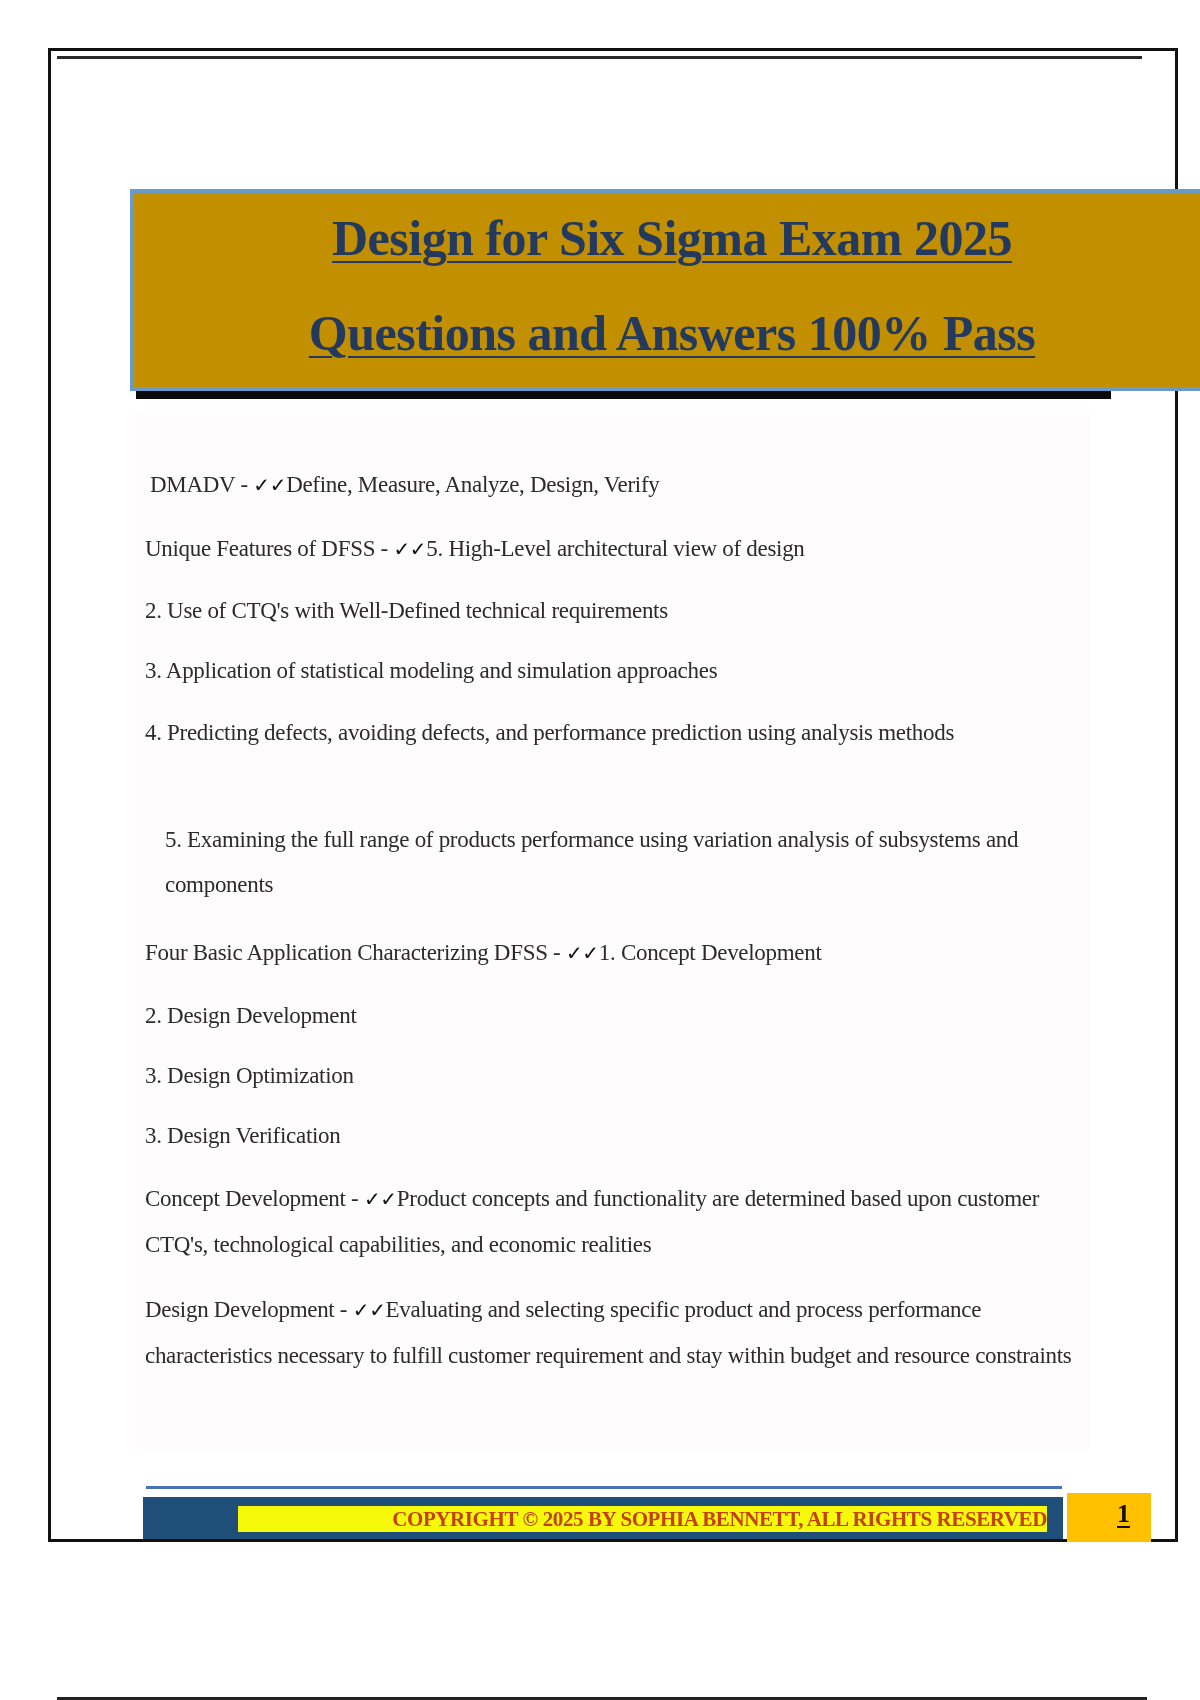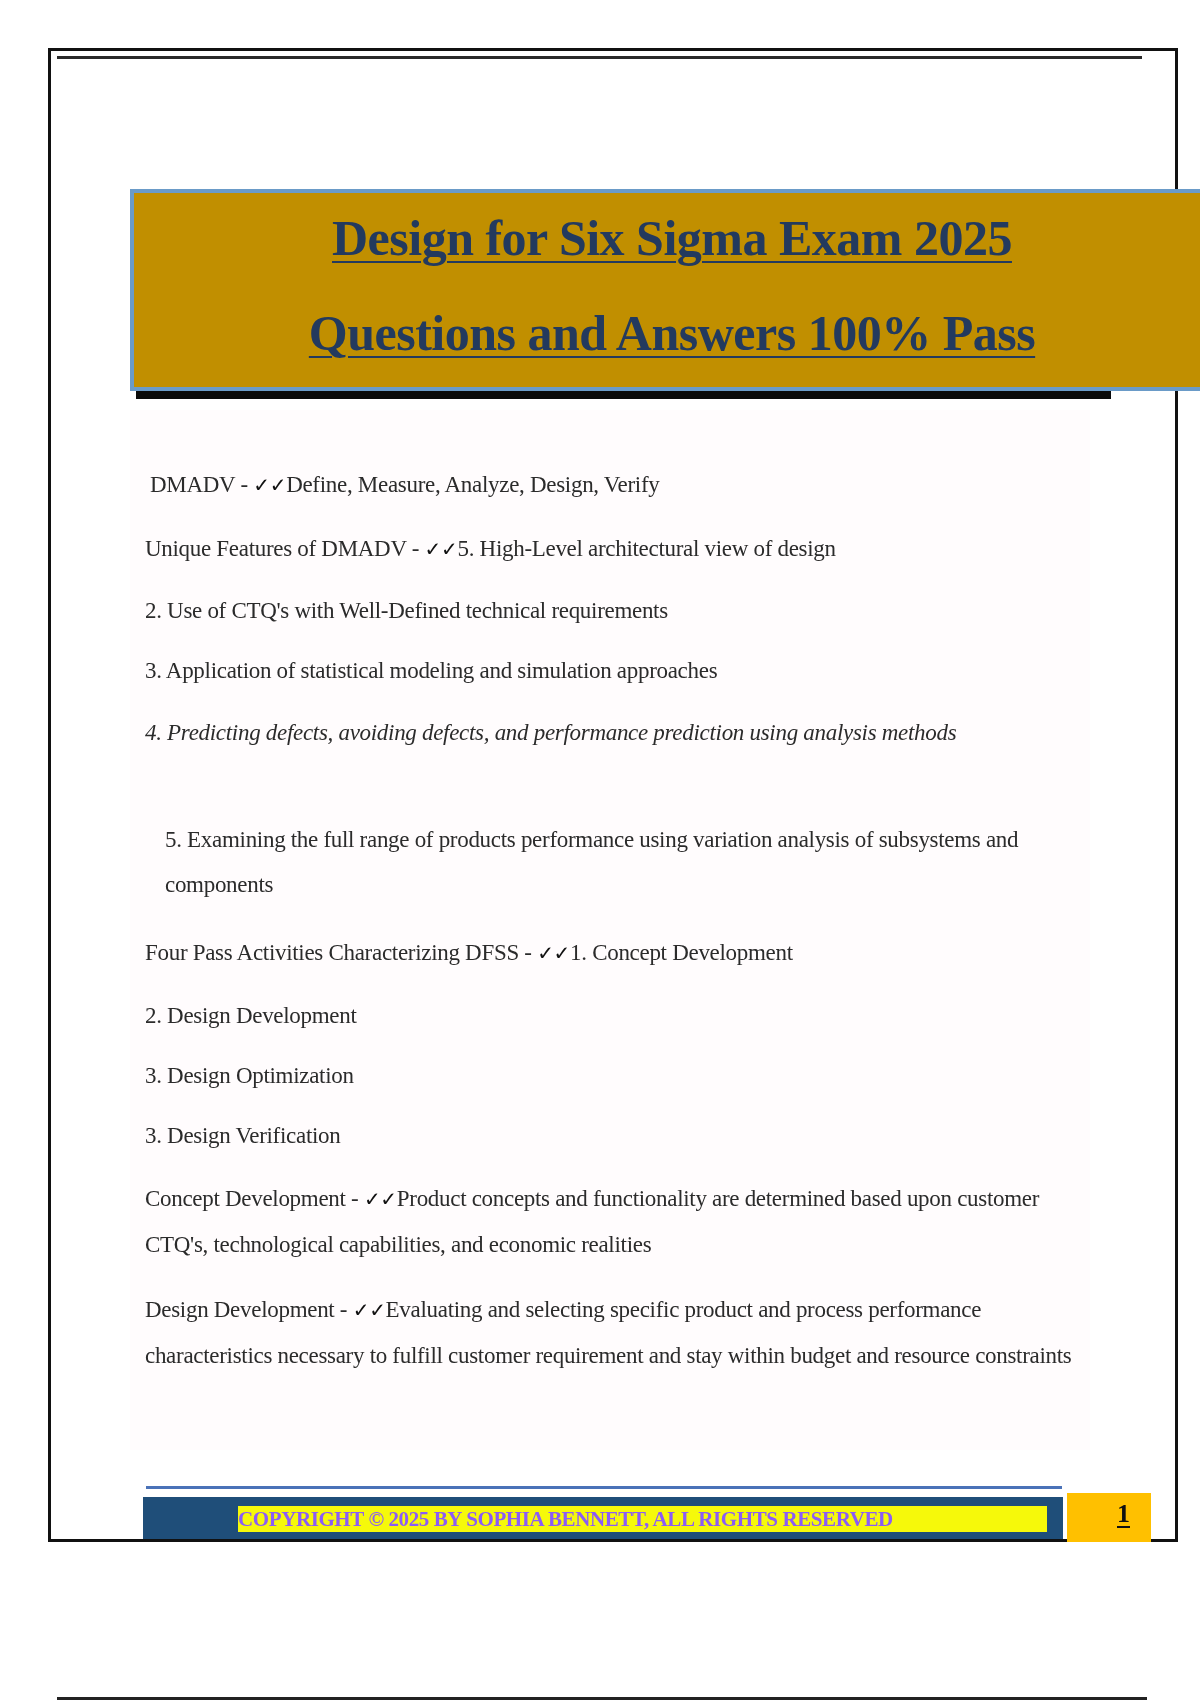--- a/index.html
+++ b/index.html
@@ -39,22 +39,22 @@
   }
   .check { font-family: "DejaVu Sans", sans-serif; font-size: 20px; color: #111; }
   .footer-rule {
     position: absolute; left: 146px; top: 1486px; width: 916px; height: 3px; background: #4A72B8;
   }
   .footer-bar {
     position: absolute; left: 143px; top: 1497px; width: 920px; height: 42px; background: #1F4E79;
   }
   .footer-text {
     position: absolute; left: 238px; top: 1506px; width: 809px; height: 26px;
-    background: #F6F90A; color: #8b5cf6; font-weight: bold; font-size: 21px;
-    line-height: 26px; text-align: left; white-space: nowrap; letter-spacing: -0.4px;
+    background: #F6F90A; color: #c2410c; font-weight: bold; font-size: 21px;
+    line-height: 26px; text-align: right; white-space: nowrap; letter-spacing: -0.4px;
   }
   .page-box {
     position: absolute; left: 1067px; top: 1493px; width: 84px; height: 49px; background: #FFC000;
   }
   .page-number {
     position: absolute; left: 1117px; top: 1499px; font-weight: bold; font-size: 26px; color: #111;
     text-decoration: underline; text-underline-offset: 4px;
   }
   .bottom-rule {
     position: absolute; left: 57px; top: 1697px; width: 1090px; height: 3px; background: #222;
@@ -72,30 +72,30 @@
   <span class="banner-line l2">Questions and Answers 100% Pass</span>
 </div>
 
 <div class="body-area"></div>
 
 <div class="entry" style="top:462px; left:150px;">
   <span>DMADV - </span><span class="check">✓✓</span><span>Define, Measure, Analyze, Design, Verify</span>
 </div>
 
 <div class="entry" style="top:526px;">
-  <span>Unique Features of DMADV - </span><span class="check">✓✓</span><span>5. High-Level architectural view of design</span>
+  <span>Unique Features of DFSS - </span><span class="check">✓✓</span><span>5. High-Level architectural view of design</span>
 </div>
 
 <div class="entry" style="top:588px;">2. Use of CTQ's with Well-Defined technical requirements</div>
 <div class="entry" style="top:648px;">3. Application of statistical modeling and simulation approaches</div>
-<div class="entry" style="top:710px; width:900px;font-style:italic;">4. Predicting defects, avoiding defects, and performance prediction using analysis methods</div>
+<div class="entry" style="top:710px; width:900px;">4. Predicting defects, avoiding defects, and performance prediction using analysis methods</div>
 <div class="entry" style="top:817px; width:880px;margin-left:20px;">5. Examining the full range of products performance using variation analysis of subsystems and components</div>
 
 <div class="entry" style="top:930px;">
-  <span>Four Pass Activities Characterizing DFSS - </span><span class="check">✓✓</span><span>1. Concept Development</span>
+  <span>Four Basic Application Characterizing DFSS - </span><span class="check">✓✓</span><span>1. Concept Development</span>
 </div>
 
 <div class="entry" style="top:993px;">2. Design Development</div>
 <div class="entry" style="top:1053px;">3. Design Optimization</div>
 <div class="entry" style="top:1113px;">3. Design Verification</div>
 
 <div class="entry" style="top:1176px;">
   <span>Concept Development - </span><span class="check">✓✓</span><span>Product concepts and functionality are determined based upon customer CTQ's, technological capabilities, and economic realities</span>
 </div>
 

